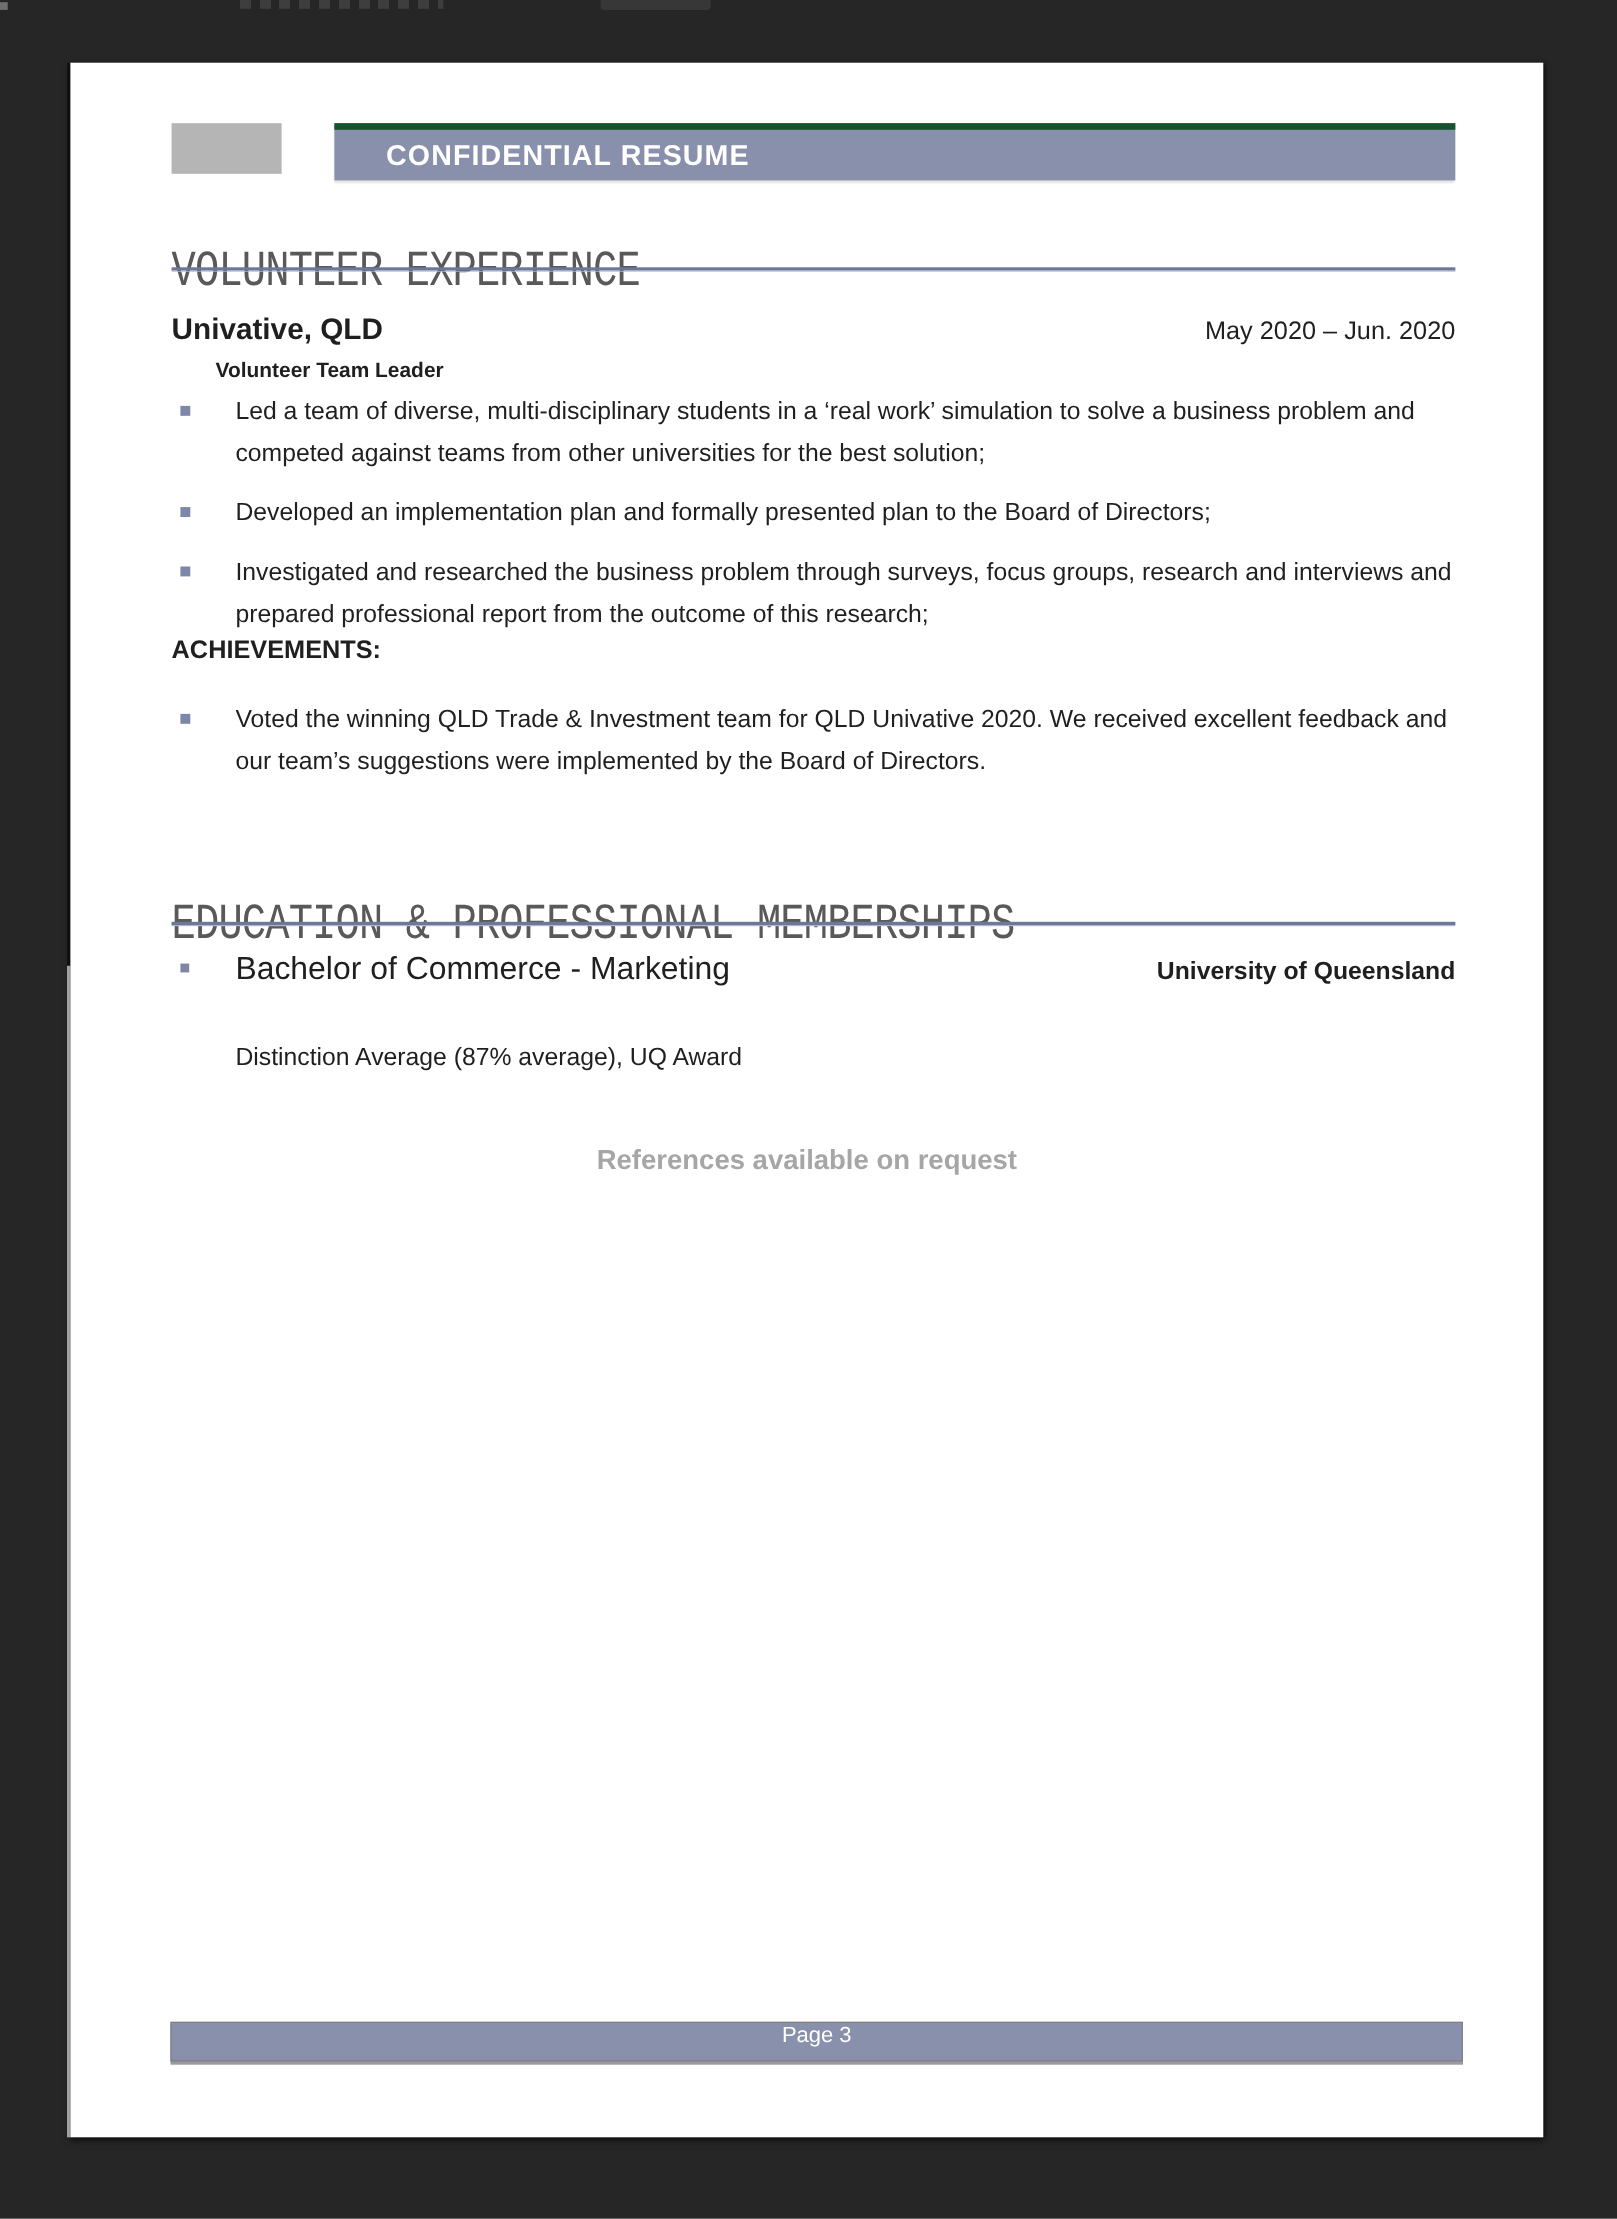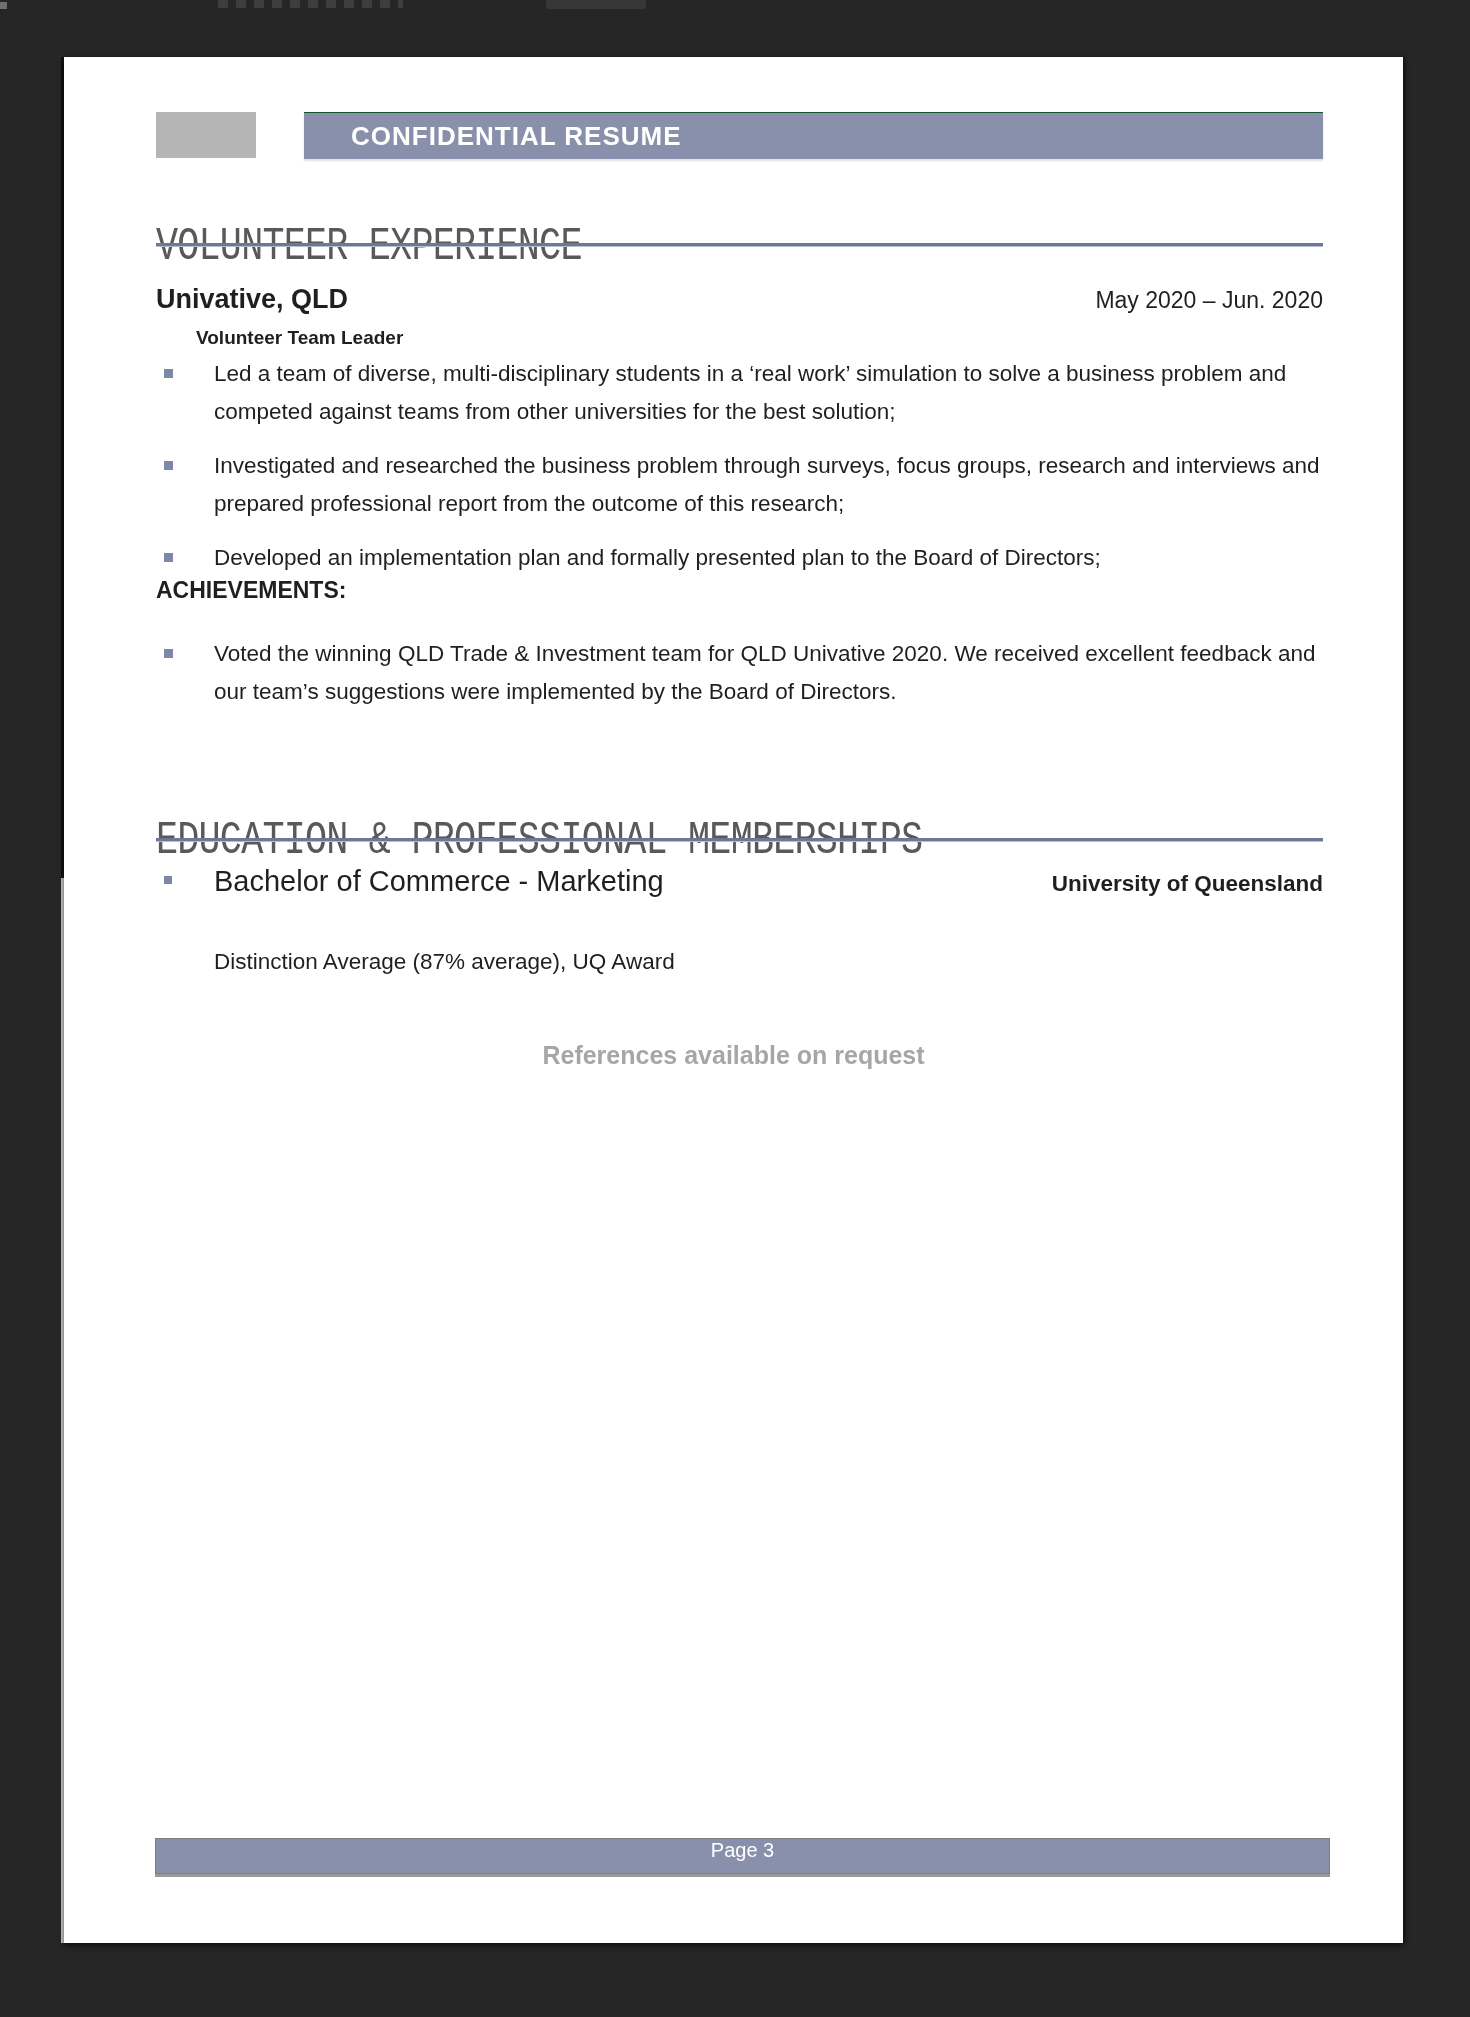--- a/index.html
+++ b/index.html
@@ -28,21 +28,21 @@
     background:#ffffff;
     box-shadow:0 3px 6px rgba(0,0,0,.55),2px 0 3px rgba(0,0,0,.35);
   }
 
   
   .masthead{position:absolute;left:0;top:55px;width:100%;height:46px;}
   .logo-box{position:absolute;left:92px;top:0;width:100px;height:46px;background:var(--placeholder-box,#b5b5b5);}
   .conf-bar{
     position:absolute;left:240px;top:0;width:1019px;height:46px;
     background:var(--banner,#8990ab);
-    border-top:1px solid #14532d;
+    border-top:6px solid #14532d;
     box-shadow:0 2px 2px rgba(0,0,0,.12);
     display:flex;align-items:center;
   }
   .conf-bar span{
     color:#ffffff;font-weight:bold;font-size:26px;letter-spacing:1px;
     padding-left:47px;
   }
 
   
   .section-title{
@@ -128,22 +128,22 @@
     <div class="rule" style="top:186px;"></div>
 
     <div class="entry-head content">
       <span class="org">Univative, QLD</span>
       <span class="dates">May 2020 – Jun. 2020</span>
     </div>
     <div class="role content">Volunteer Team Leader</div>
 
     <ul class="blist vol-list content">
       <li>Led a team of diverse, multi-disciplinary students in a ‘real work’ simulation to solve a business problem and competed against teams from other universities for the best solution;</li>
+      <li>Developed an implementation plan and formally presented plan to the Board of Directors;</li>
       <li>Investigated and researched the business problem through surveys, focus groups, research and interviews and prepared professional report from the outcome of this research;</li>
-      <li>Developed an implementation plan and formally presented plan to the Board of Directors;</li>
     </ul>
 
     <div class="ach-label">ACHIEVEMENTS:</div>
 
     <ul class="blist ach-list content">
       <li>Voted the winning QLD Trade &amp; Investment team for QLD Univative 2020. We received excellent feedback and our team’s suggestions were implemented by the Board of Directors.</li>
     </ul>
 
     <h1 class="section-title" style="top:730px;"><span class="squeeze">EDUCATION &amp; PROFESSIONAL MEMBERSHIPS</span></h1>
     <div class="rule" style="top:781px;"></div>

